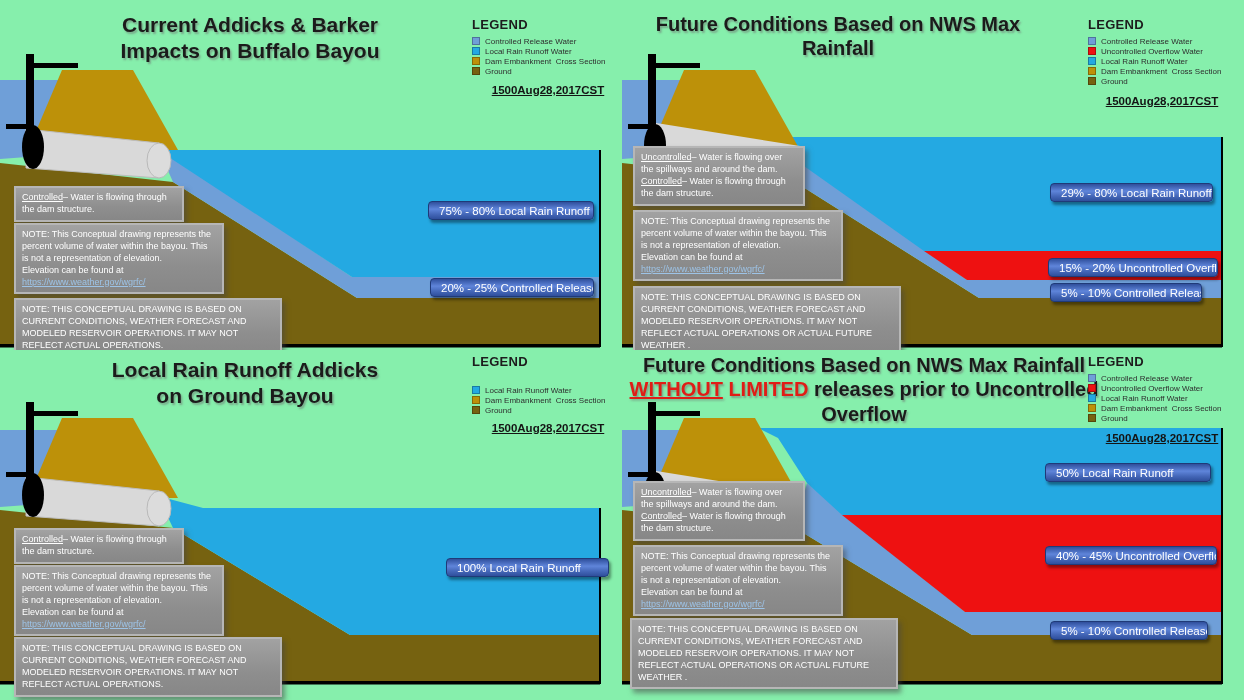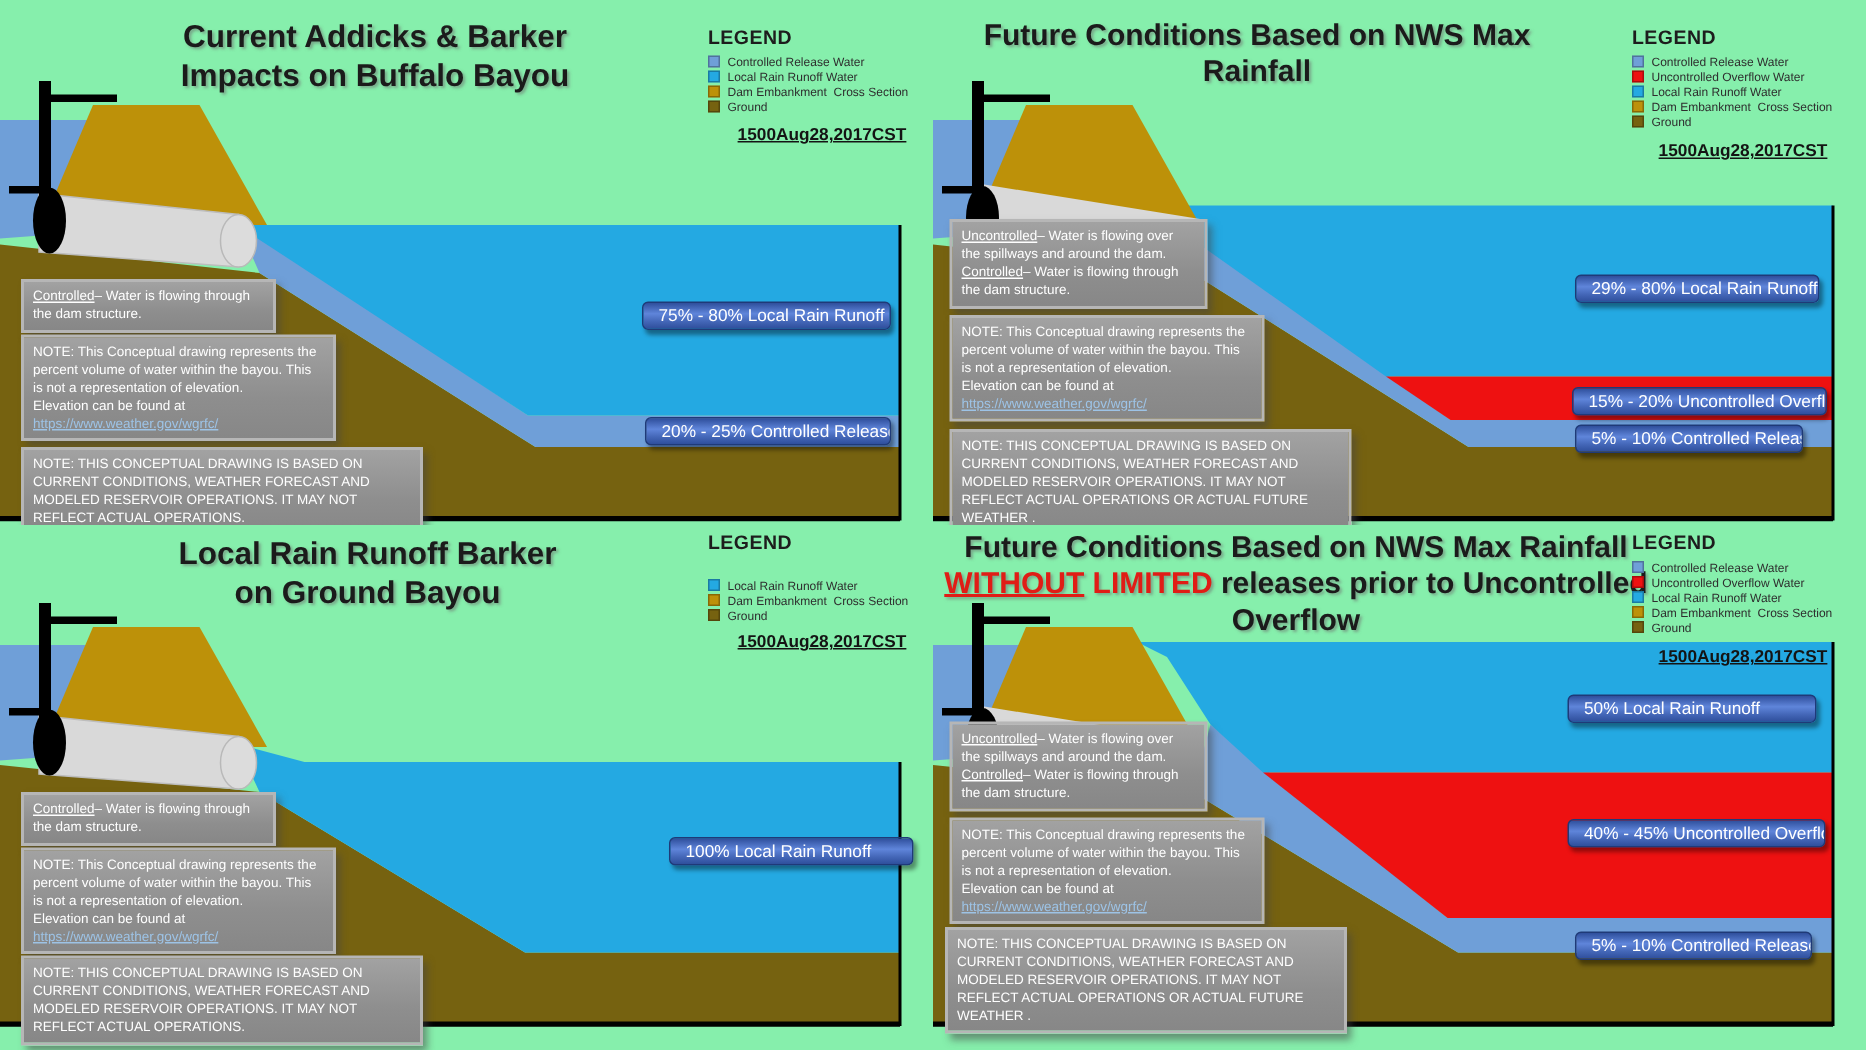--- a/index.html
+++ b/index.html
@@ -182,21 +182,21 @@
     <ellipse cx="159" cy="158.5" rx="12" ry="17.5" fill="#DCDCDC" stroke="#b9b9b9"></ellipse>
     <ellipse fill="#000000" cx="33" cy="145" rx="11" ry="22"></ellipse>
     <rect x="26" y="52" width="8" height="96" fill="#000"></rect>
     <rect x="34" y="61" width="44" height="5" fill="#000"></rect>
     <rect x="6" y="122" width="22" height="5" fill="#000"></rect>
     <rect x="0" y="331" width="600" height="3.5" fill="#000"></rect>
     <line x1="600" y1="158" x2="600" y2="334" stroke="#000" stroke-width="2"></line>
   </svg>
 
   <div class="ptitle t-bl">
-    <div>Local Rain Runoff Barker</div>
+    <div>Local Rain Runoff Addicks</div>
     <div>on Ground Bayou</div>
   </div>
 
   <div class="legend" style="left:472px;top:4px;">
     <div class="lg-title">LEGEND</div>
     <div style="height:12px;"></div>
     <div class="lg-item">
       <span class="sw" style="background-color: rgb(36, 169, 226);"></span>
       <span class="lg-t">Local Rain Runoff Water</span>
       </div>

